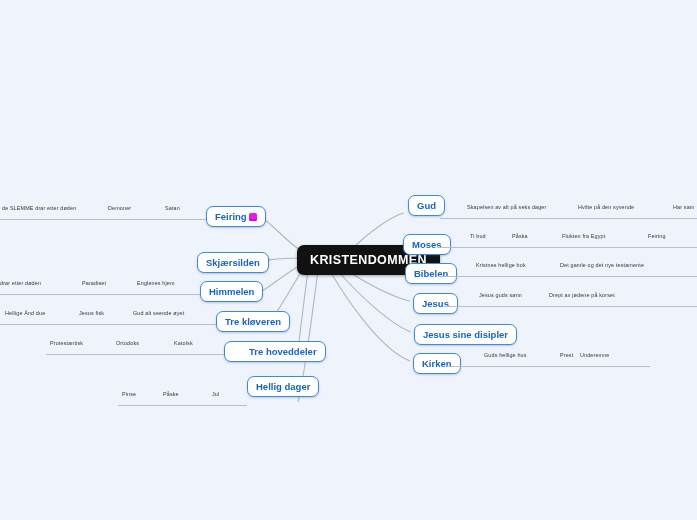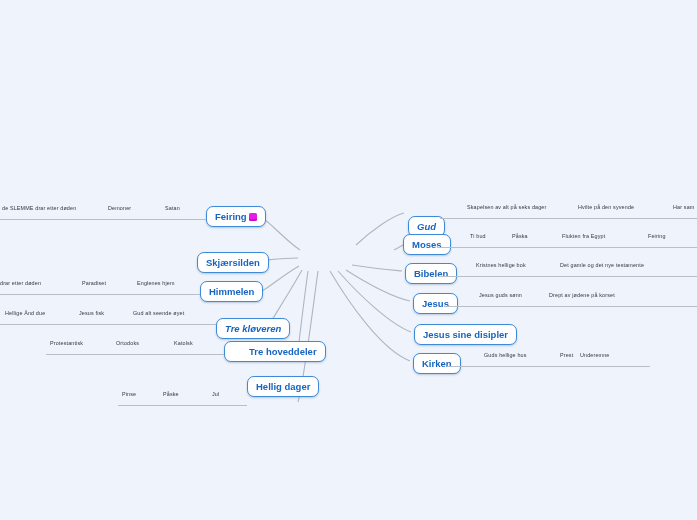--- a/index.html
+++ b/index.html
@@ -93,42 +93,45 @@
       <path d="M 308,271 C 304,300 300,334 298,350" fill="none" stroke="#b0b6bf" stroke-width="1.1"></path>
       <path d="M 318,271 C 312,315 304,380 298,402" fill="none" stroke="#b0b6bf" stroke-width="1.1"></path>
       <path d="M 356,245 C 372,230 392,216 404,213" fill="none" stroke="#b0b6bf" stroke-width="1.1"></path>
       <path d="M 394,250 C 400,247 404,244 408,242" fill="none" stroke="#b0b6bf" stroke-width="1.1"></path>
       <path d="M 352,265 C 370,268 392,270 402,271" fill="none" stroke="#b0b6bf" stroke-width="1.1"></path>
       <path d="M 346,270 C 368,284 392,297 410,301" fill="none" stroke="#b0b6bf" stroke-width="1.1"></path>
       <path d="M 338,271 C 360,296 390,324 411,332" fill="none" stroke="#b0b6bf" stroke-width="1.1"></path>
       <path d="M 330,271 C 350,305 382,350 410,361" fill="none" stroke="#b0b6bf" stroke-width="1.1"></path>
     </svg>
 
+  <div class="node center-node" id="center-node" style="left: 297px; top: 245px;">
+    <span>KRISTENDOMMEN</span>
+  </div>
 
   <div id="topic-layer">
       <div class="node topic-node" style="left: 206px; top: 206px;">
         <span>Feiring</span>
         <span class="emoji-badge"></span>
       </div>
       <div class="node topic-node" style="left: 197px; top: 252px; align-items: flex-end;">
         <span>Skjærsilden</span>
       </div>
       <div class="node topic-node" style="left: 200px; top: 281px;">
         <span>Himmelen</span>
       </div>
-      <div class="node topic-node" style="left: 216px; top: 318px; font-style: italic;">
+      <div class="node topic-node" style="left: 216px; top: 311px;">
         <span>Tre kløveren</span>
       </div>
       <div class="node topic-node" style="left: 224px; top: 341px; padding-left: 24px;">
         <span>Tre hoveddeler</span>
       </div>
       <div class="node topic-node" style="left: 247px; top: 376px;">
         <span>Hellig dager</span>
       </div>
-      <div class="node topic-node" style="left: 408px; top: 216px; font-style: italic;">
+      <div class="node topic-node" style="left: 408px; top: 195px;">
         <span>Gud</span>
       </div>
       <div class="node topic-node" style="left: 403px; top: 234px;">
         <span>Moses</span>
       </div>
       <div class="node topic-node" style="left: 405px; top: 263px;">
         <span>Bibelen</span>
       </div>
       <div class="node topic-node" style="left: 413px; top: 293px;">
         <span>Jesus</span>

